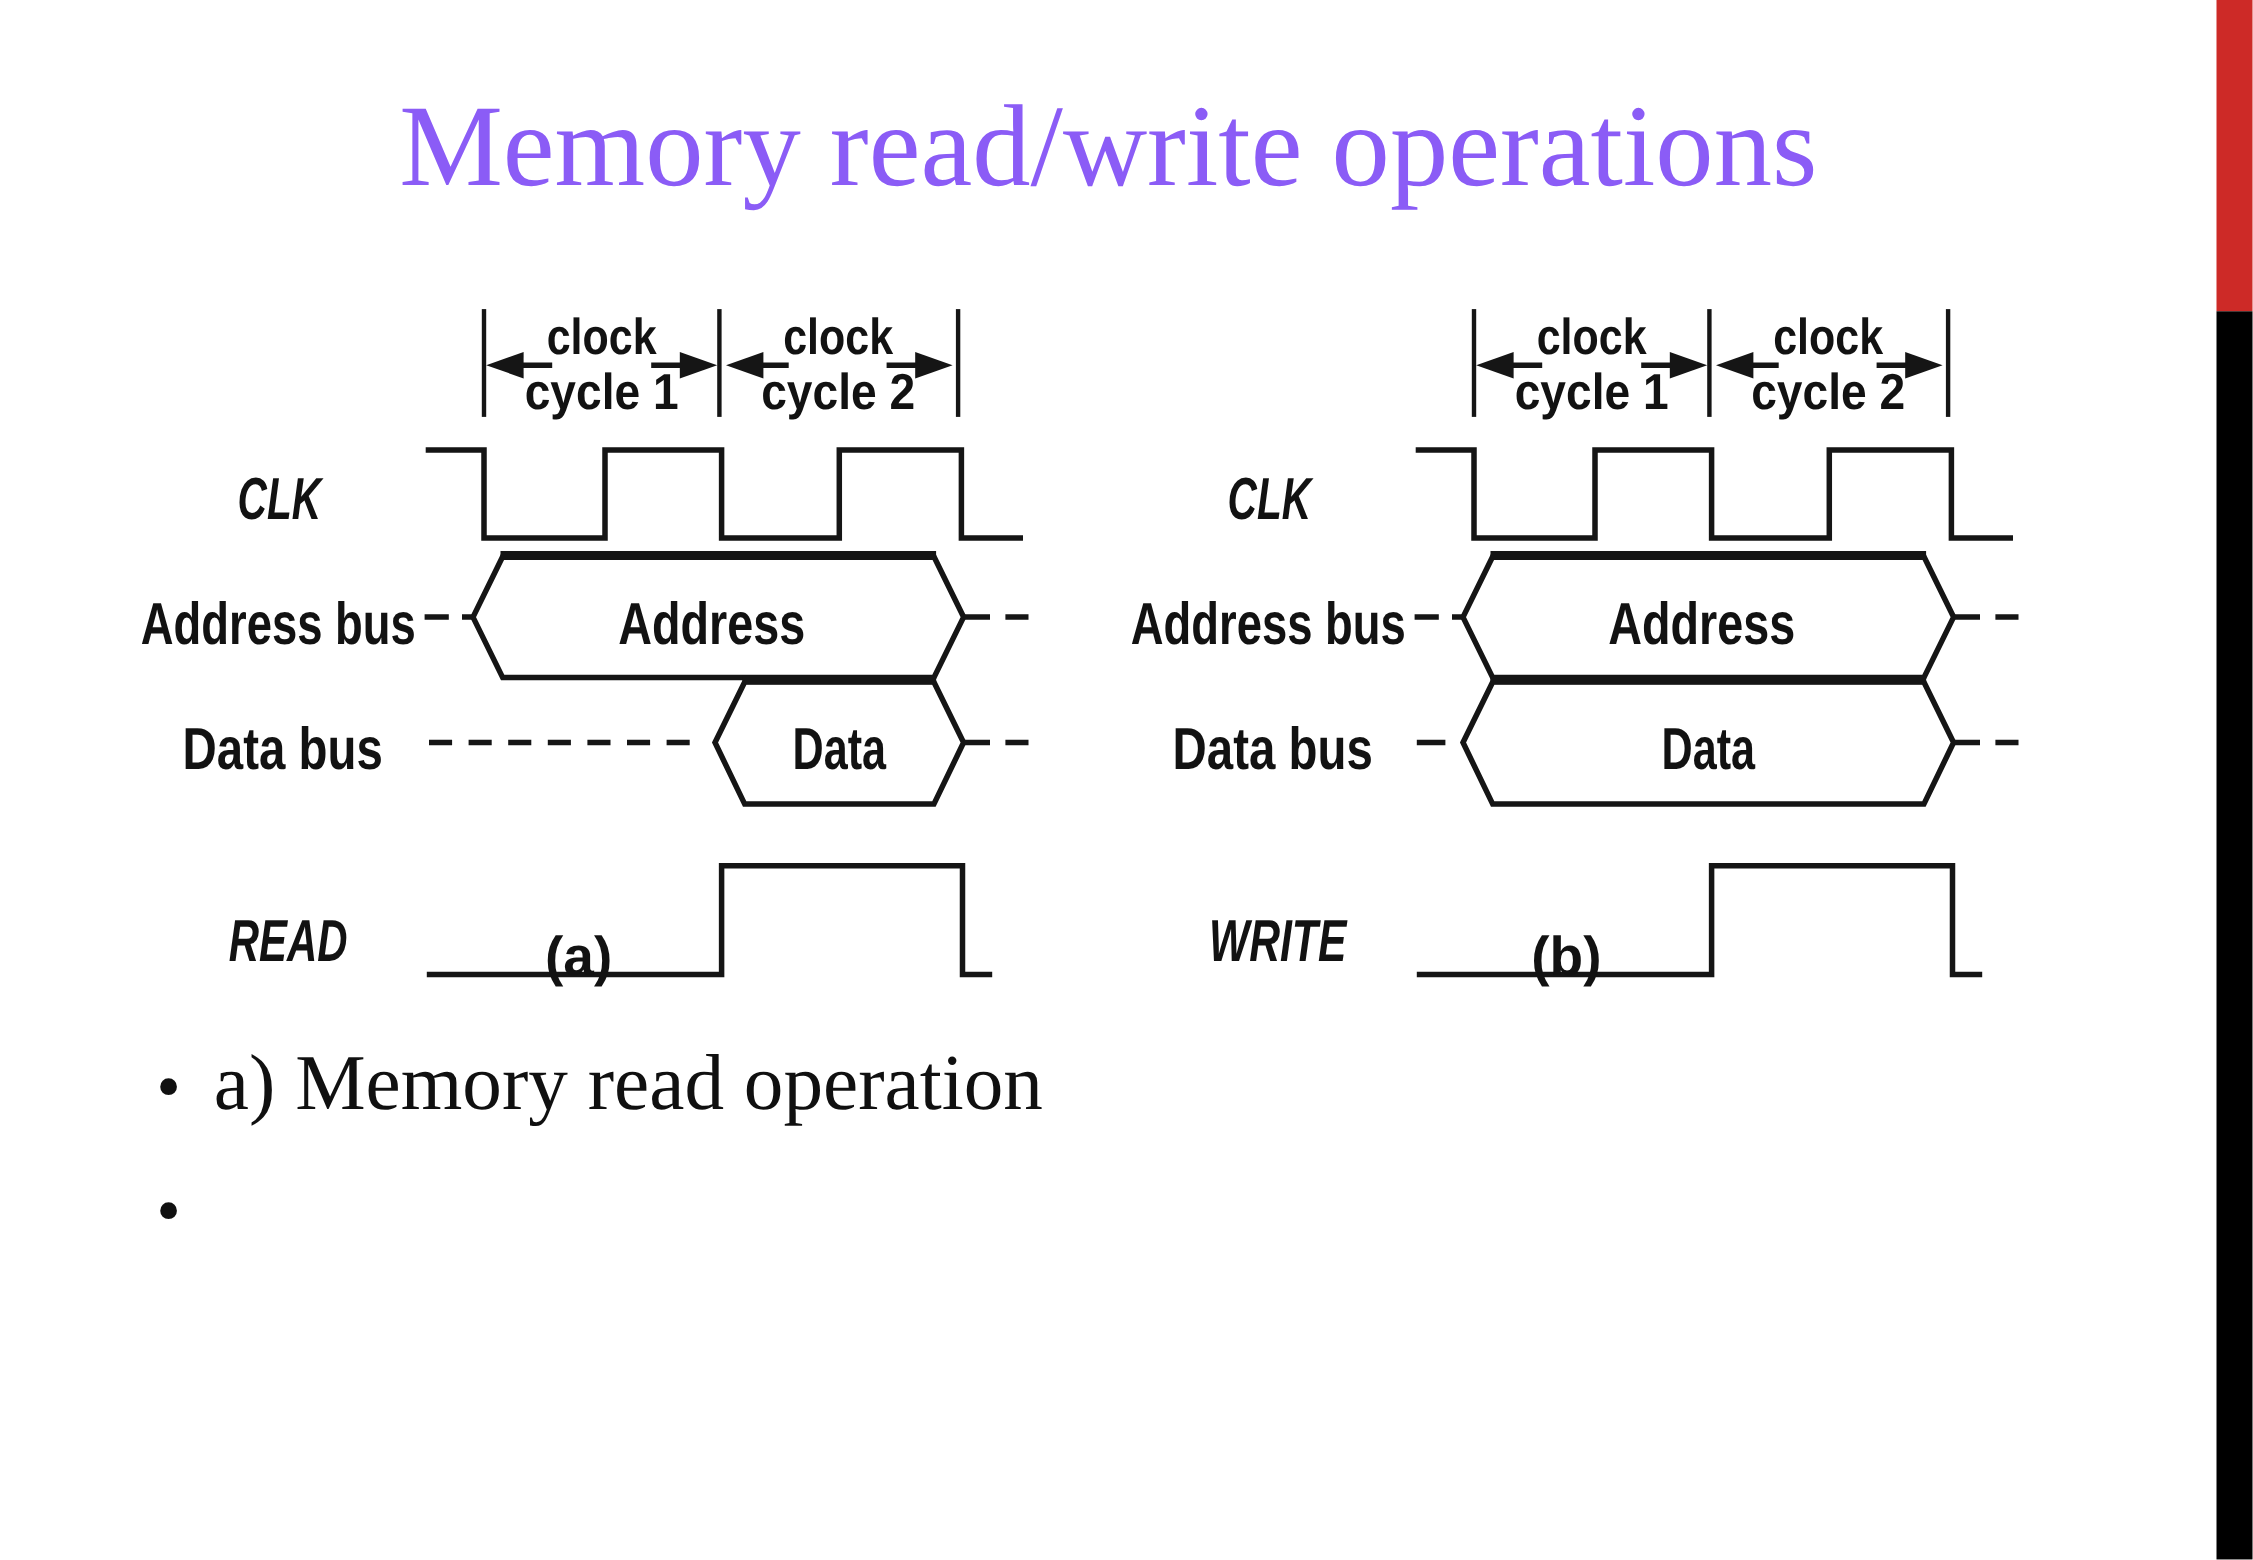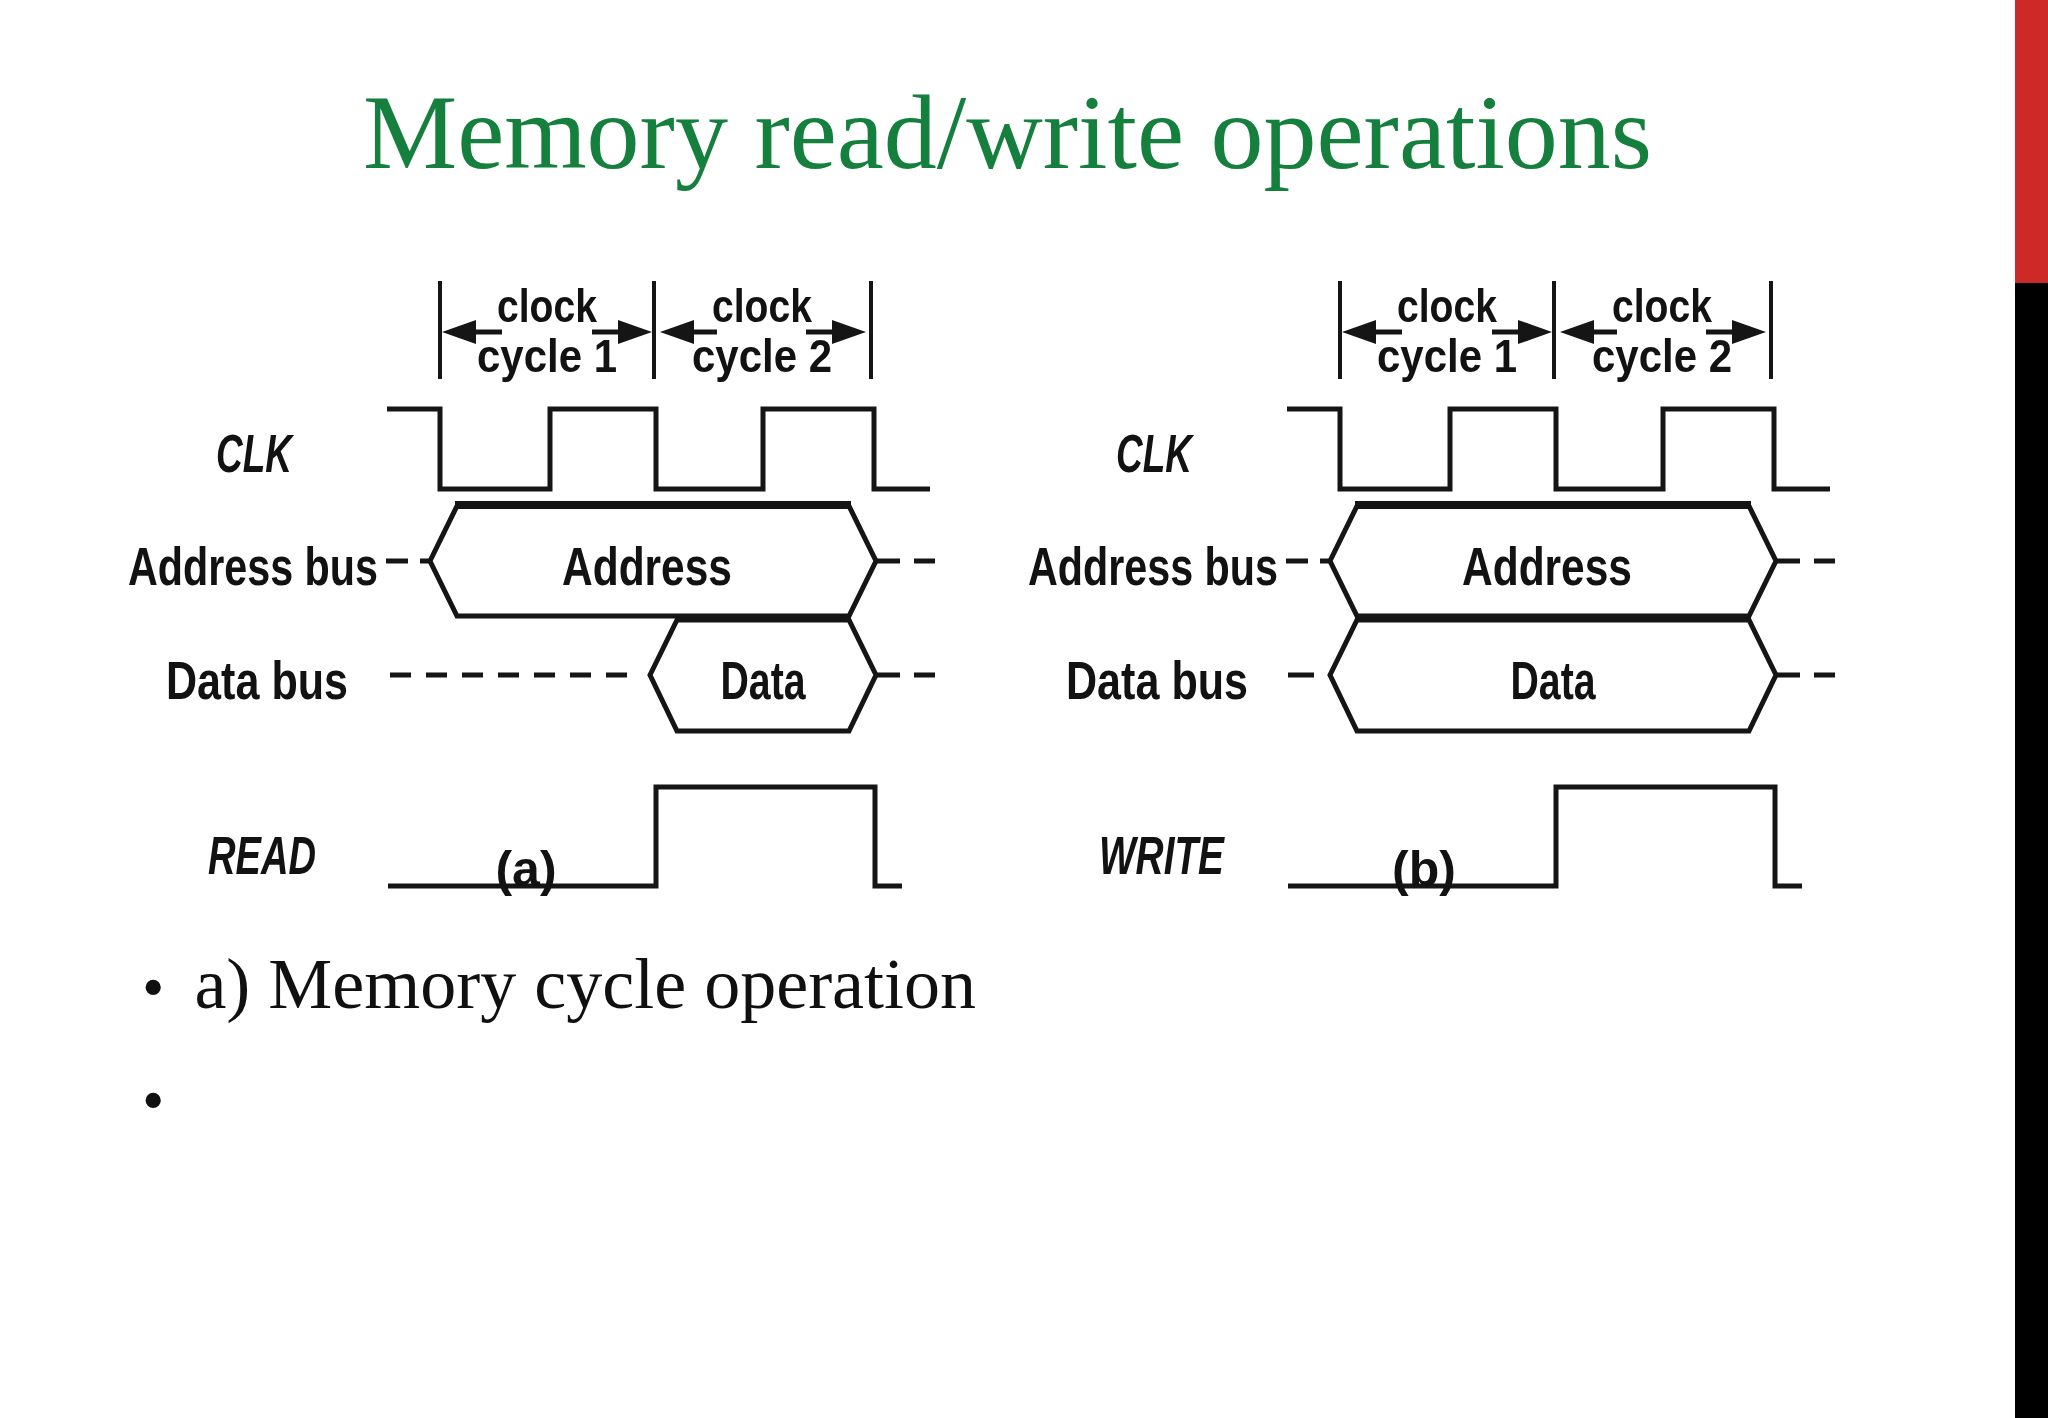--- a/index.html
+++ b/index.html
@@ -11,21 +11,21 @@
     font-family:"Liberation Sans",sans-serif;
     color:#121212;
   }
   #title{
     position:absolute;
     left:0;top:72px;width:2015px;
     text-align:center;
     font-family:"Liberation Serif",serif;
     font-size:106px;
     font-weight:400;
-    color:#15803d;
+    color:#8b5cf6;
     letter-spacing:0px;
     white-space:nowrap;
   }
   #edge-red{
     position:absolute;right:0;top:0;width:33px;height:283px;
   }
   #edge-black{
     position:absolute;right:0;top:283px;width:33px;height:1135px;
   }
   #diagram-svg{
@@ -149,21 +149,21 @@
       <text class="svg-label italic" x="1099" y="874" font-size="54" textLength="125" lengthAdjust="spacingAndGlyphs">WRITE</text>
       <path class="sig-stroke" d="M1288,886 H1556 V787 H1775 V886 H1802"></path>
 
       <text class="svg-label" x="1424" y="886" font-size="50" text-anchor="middle">(b)</text>
     </g>
   </svg>
 
   <div class="bullets">
     <div class="bullet-row">
       <span class="bullet-dot">•</span>
-      <span>a) Memory cycle operation</span>
+      <span>a) Memory read operation</span>
     </div>
     <div class="bullet-row">
       <span class="bullet-dot">•</span>
     </div>
   </div>
 
   <div id="edge-red" style="background: rgb(205, 42, 39);"></div>
   <div id="edge-black" style="background: rgb(0, 0, 0);"></div>
 </div>
 

